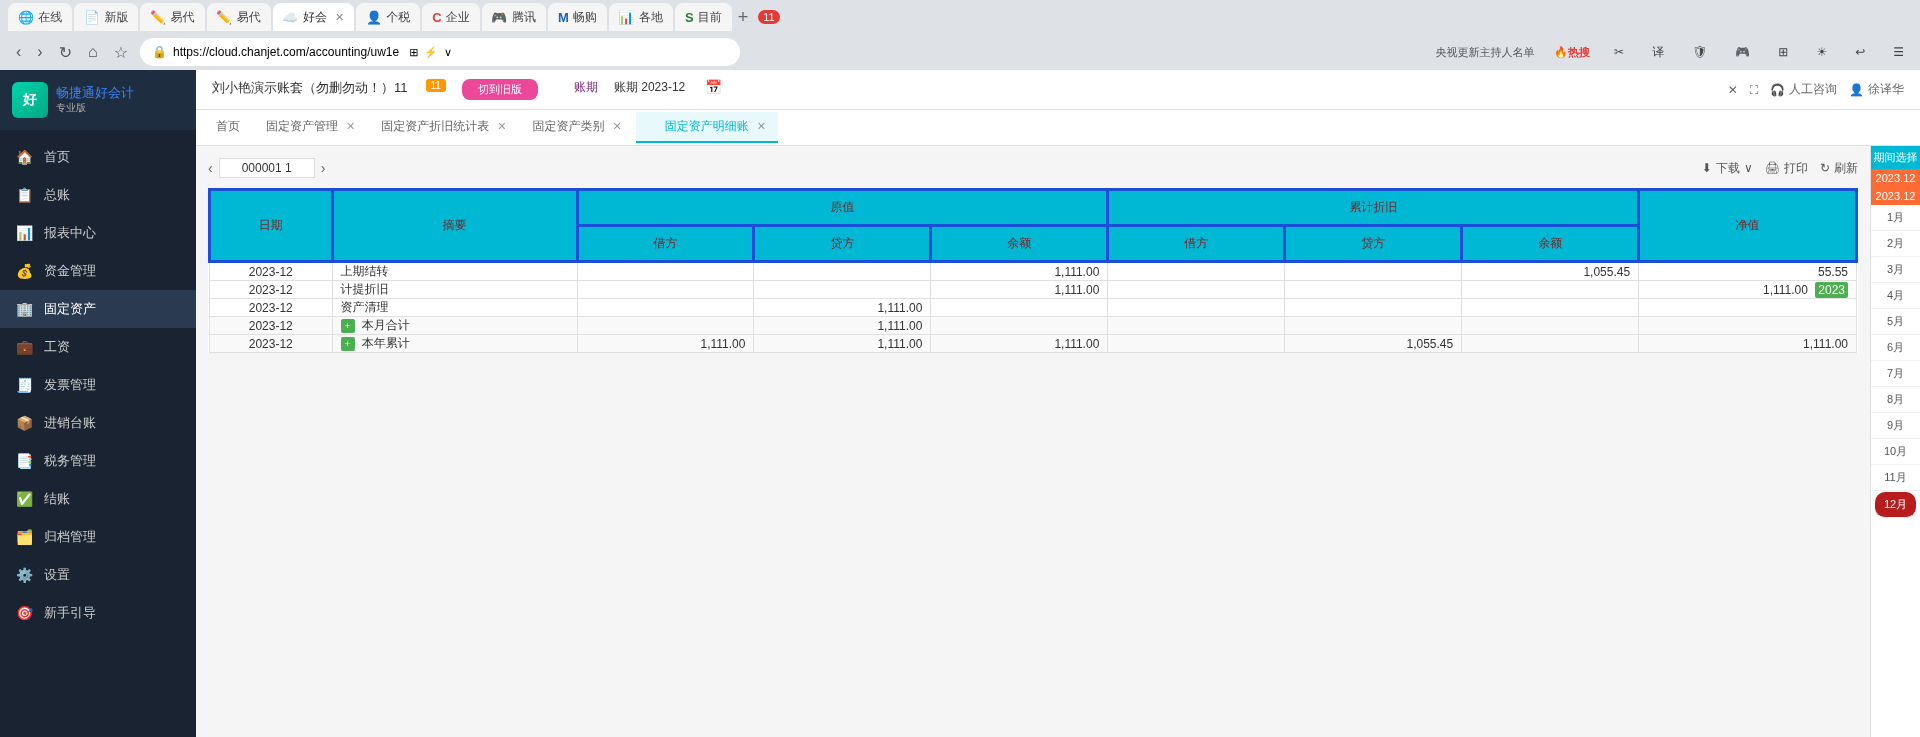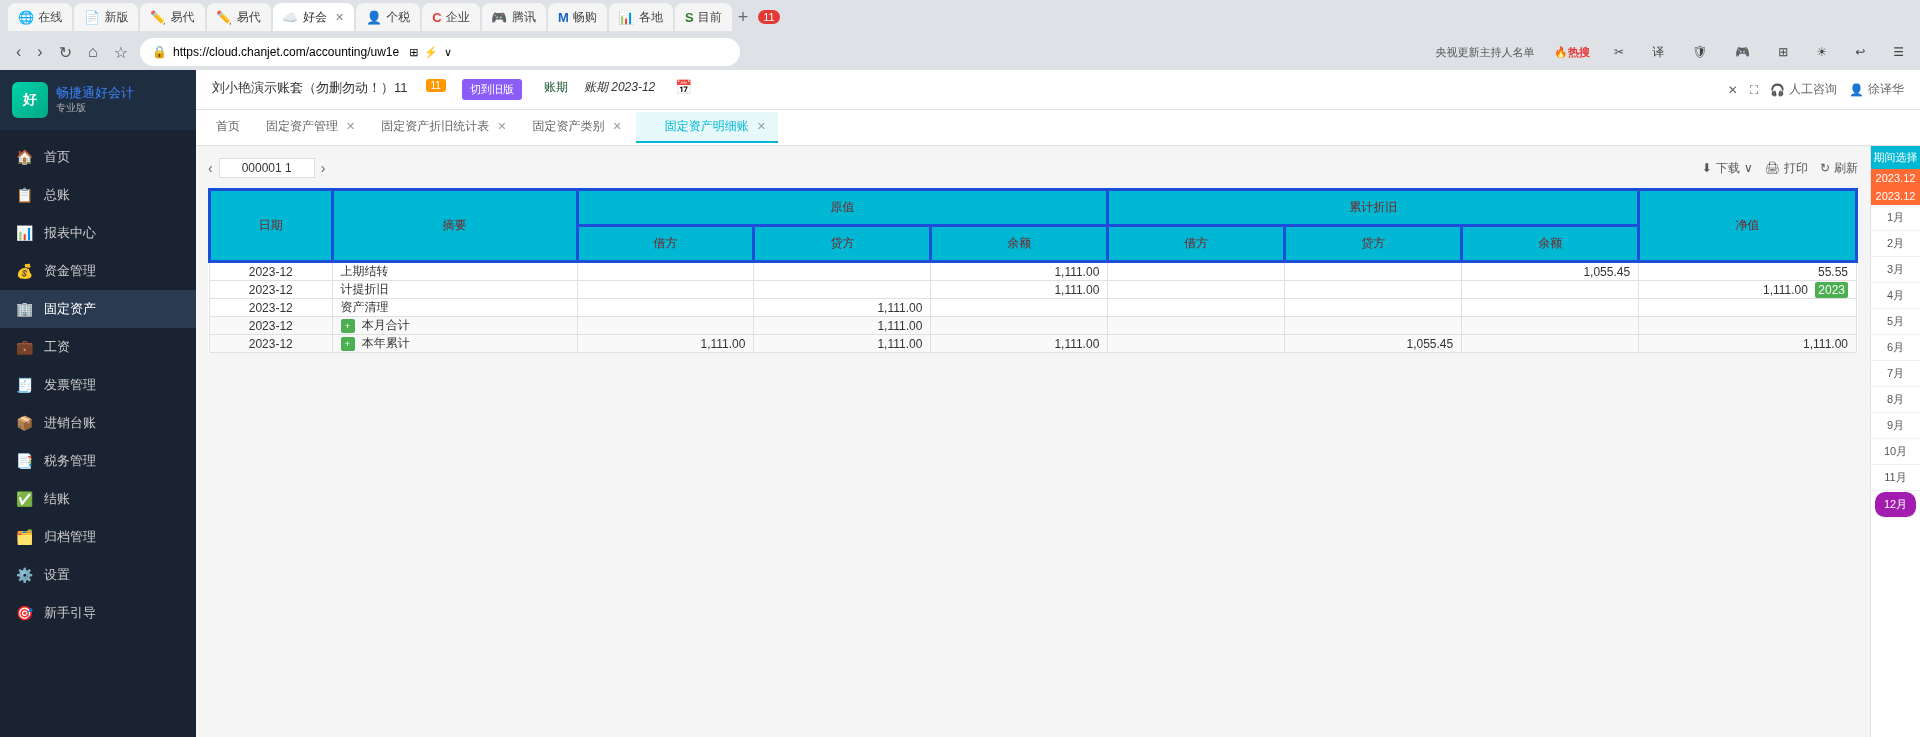--- a/index.html
+++ b/index.html
@@ -32,21 +32,21 @@
     .nav-item { display: flex; align-items: center; gap: 10px; padding: 10px 16px; cursor: pointer; color: #ccc; font-size: 13px; }
     .nav-item.active { background: #2a3a50; color: #fff; }
     .nav-icon { width: 18px; height: 18px; display: flex; align-items: center; justify-content: center; font-size: 14px; }
 
     
     .main-content { flex: 1; display: flex; flex-direction: column; background: #f5f5f5; overflow: hidden; }
 
     
     .app-header { background: #fff; border-bottom: 1px solid #e0e0e0; padding: 0 16px; height: 40px; display: flex; align-items: center; justify-content: space-between; }
     .header-left { display: flex; align-items: flex-start; gap: 16px; }
-    .switch-btn { background: #8b5cf6; color: white; border: none; padding: 3px 8px; border-radius: 3px; font-size: 11px; cursor: pointer; }
+    .switch-btn { background: #ec4899; color: white; border: none; padding: 3px 16px; border-radius: 8px; font-size: 11px; cursor: pointer; }
     .header-right { display: flex; align-items: center; gap: 12px; }
     .header-btn { background: none; border: none; cursor: pointer; font-size: 12px; color: #666; display: flex; align-items: center; gap: 4px; }
 
     
     .page-tabs { background: #fff; border-bottom: 1px solid #e0e0e0; display: flex; align-items: center; padding: 0 8px; height: 36px; gap: 2px; }
     .page-tab { display: flex; align-items: center; gap: 4px; padding: 6px 12px; cursor: pointer; color: #666; font-size: 12px; border-bottom: 2px solid transparent; }
     .page-tab.active { color: #00b8d4; border-bottom: 2px solid #00b8d4; background: #e8f9fc; padding-left: 29px; }
     .page-tab .tab-x { margin-left: 4px; color: #999; font-size: 11px; }
 
     
@@ -68,21 +68,21 @@
     .td-right { text-align: right; }
     .td-center { text-align: center; }
     .row-summary td { background: #f9f9f9; }
     .summary-icon { display: inline-block; width: 14px; height: 14px; background: #4caf50; color: white; font-size: 9px; border-radius: 2px; text-align: center; line-height: 14px; margin-right: 4px; }
 
     
     .period-panel { width: 50px; background: #fff; border-left: 1px solid #e0e0e0; display: flex; flex-direction: column; overflow: hidden; }
     .period-header { background: #00b8d4; color: white; text-align: center; padding: 4px 2px; font-size: 11px; line-height: 1.4; }
     .period-selected { background: #ff6b35; color: white; text-align: center; padding: 3px 2px; font-size: 11px; }
     .period-item { text-align: center; padding: 5px 2px; font-size: 11px; color: #555; cursor: pointer; border-bottom: 1px solid #f0f0f0; }
-    .period-item.active { background: #a21caf; color: white; border-radius: 10px; margin: 1px 4px; }
+    .period-item.active { background: #b91c1c; color: white; border-radius: 10px; margin: 1px 4px; }
 
     .green-badge { background: #4caf50; color: white; font-size: 12px; padding: 1px 3px; border-radius: 2px; margin-left: 4px; }
   </style>
 </head>
 <body>
 
 <div class="browser-chrome">
   <div class="tabs-bar">
     <div class="browser-tab">
       <span style="color:#1976d2;font-size:13px;">🌐</span>
@@ -226,22 +226,22 @@
     </div>
   </div>
 
   <div class="main-content">
 
     <div class="app-header">
       <div class="header-left">
         <span style="font-size:13px;color:#333;">刘小艳演示账套（勿删勿动！）11</span>
         <span style="background:#ff9800;color:white;font-size:10px;padding:1px 5px;border-radius:3px;margin-left:2px;">11</span>
         <button class="switch-btn">切到旧版</button>
-        <span style="font-size:12px;color:#14532d;margin-left:6px;">账期</span>
-        <span style="font-size:12px;color:#333;font-weight:500;font-style:italic;">账期 2023-12</span>
+        <span style="font-size:12px;color:#701a75;margin-left:20px;">账期</span>
+        <span style="font-size:12px;color:#333;font-weight:500;">账期 2023-12</span>
         <span style="font-size:14px;color:#888;margin-left:4px;">📅</span>
       </div>
       <div class="header-right">
         <button class="header-btn">✕</button>
         <button class="header-btn">⛶</button>
         <button class="header-btn">
           <span>🎧</span>
           <span>人工咨询</span>
         </button>
         <button class="header-btn">

